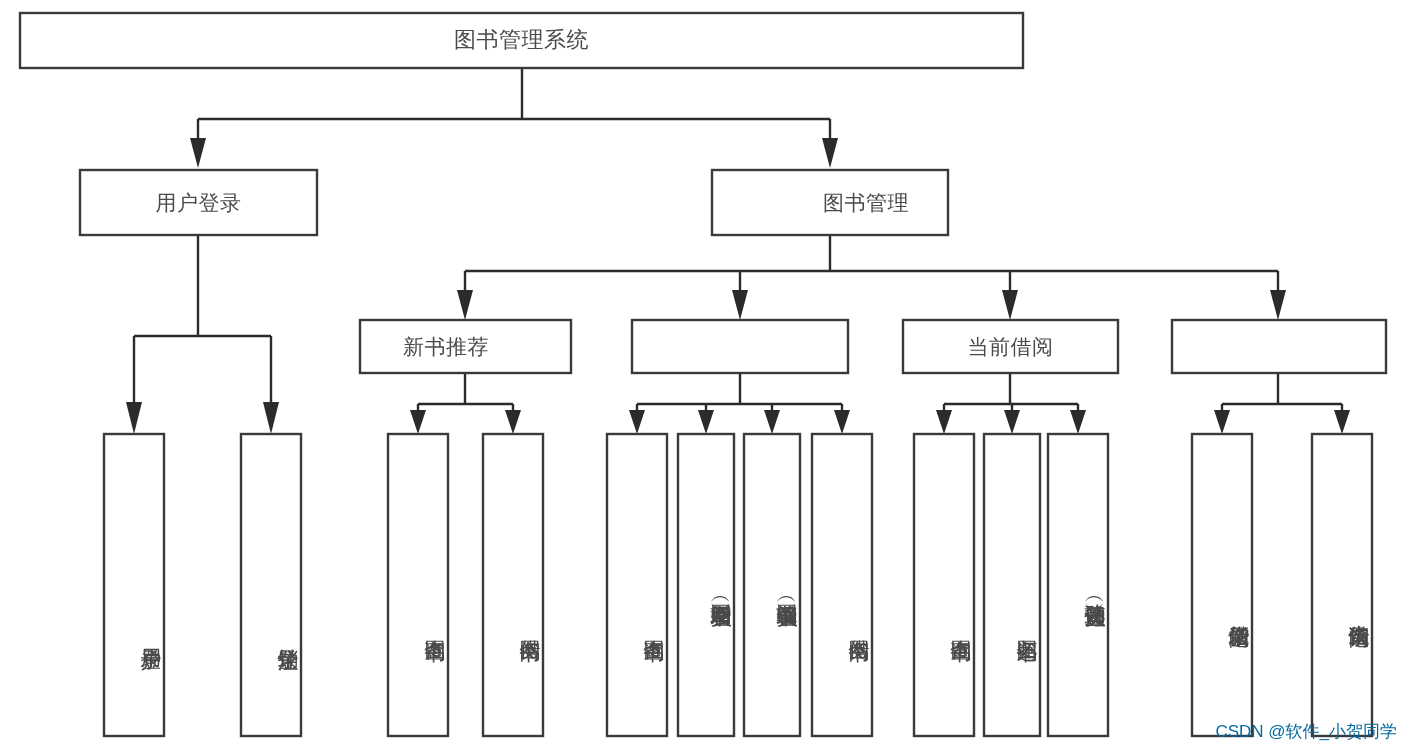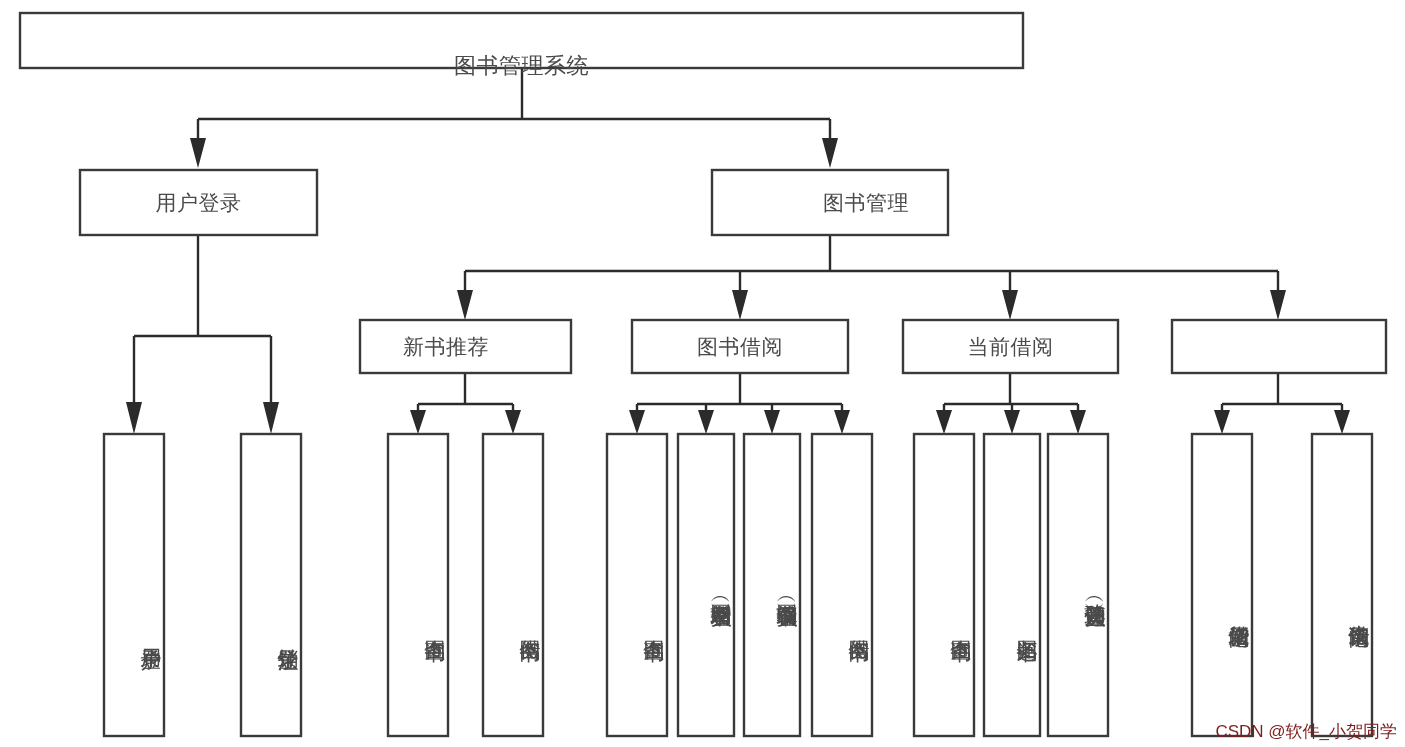--- a/index.html
+++ b/index.html
@@ -52,38 +52,37 @@
     pointer-events: none;
     user-select: none;
   }
   .label-horizontal {
     font-size: 21px;
     line-height: 1.1;
     white-space: nowrap;
   }
   .label-title {
     font-size: 22px;
-    margin-top: 26px;
   }
   .label-vertical {
     writing-mode: vertical-rl;
     text-orientation: upright;
     font-size: 21px;
     line-height: 1.22;
     align-items: flex-start;
     justify-content: center;
     padding-top: 6px;
     box-sizing: border-box;
   }
   .watermark {
     position: absolute;
     right: 8px;
     bottom: 4px;
     font-size: 17px;
-    color: #7f1d1d;
+    color: #0369a1;
     font-family: "Liberation Sans", "DejaVu Sans", sans-serif;
     white-space: nowrap;
     user-select: none;
   }
 </style>
 </head>
 <body>
 
 <div id="diagram-root">
 
@@ -190,21 +189,20 @@
     <rect class="node-rect" x="1192" y="434" width="60" height="302"></rect>
     <rect class="node-rect" x="1312" y="434" width="60" height="302"></rect>
   </svg>
 
   <div class="node-label label-horizontal label-title" style="left:20px; top:13px; width:1003px; height:55px;">图书管理系统</div>
 
   <div class="node-label label-horizontal" style="left:80px; top:170px; width:237px; height:65px;">用户登录</div>
   <div class="node-label label-horizontal" style="left:712px; top:170px; width:236px; height:65px;margin-left:36px;">图书管理</div>
 
   <div class="node-label label-horizontal" style="left:360px; top:320px; width:172px; height:53px;">新书推荐</div>
-  <div class="node-label label-horizontal" style="left:632px; top:320px; width:216px; height:53px;">图书借阅</div>
   <div class="node-label label-horizontal" style="left:903px; top:320px; width:215px; height:53px;">当前借阅</div>
 
   <div class="node-label label-vertical" style="left:104px; top:434px; width:60px; height:302px; padding-top:95px;">用户登录</div>
   <div class="node-label label-vertical" style="left:241px; top:434px; width:60px; height:302px; padding-top:95px;">注销登录</div>
 
   <div class="node-label label-vertical" style="left:388px; top:434px; width:60px; height:302px; padding-top:78px;">查询图书</div>
   <div class="node-label label-vertical" style="left:483px; top:434px; width:60px; height:302px; padding-top:78px;">借阅图书</div>
 
   <div class="node-label label-vertical" style="left:607px; top:434px; width:60px; height:302px; padding-top:78px;">查询图书</div>
   <div class="node-label label-vertical" style="left:678px; top:434px; width:56px; height:302px; padding-top:8px;">新增图书（管理员）</div>

